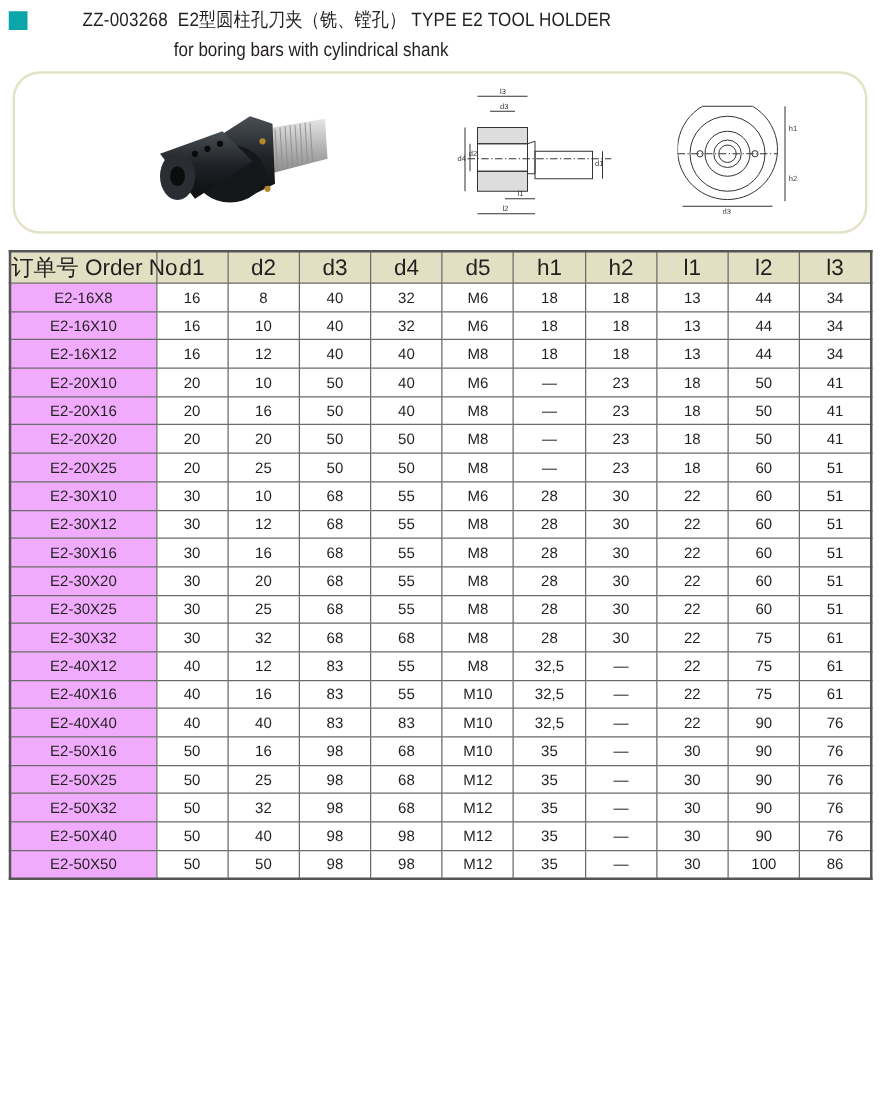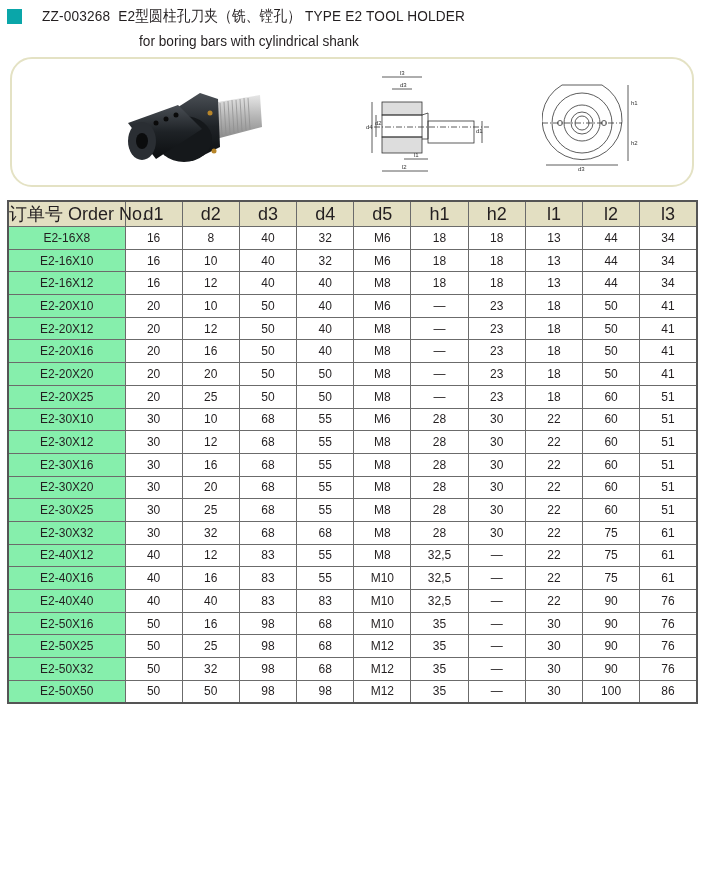--- a/index.html
+++ b/index.html
@@ -1,33 +1,33 @@
 <!DOCTYPE html>
 <html><head>
 <meta charset="utf-8">
 <style>
   * { box-sizing: border-box; margin: 0; padding: 0; }
   html, body { width: 704px; height: 888px; background: #ffffff; overflow: hidden; }
   body { font-family: "Liberation Sans", "DejaVu Sans", sans-serif; color: #231f20; position: relative; }
 
-  .title-row { position: absolute; left: 7px; top: 6px; height: 20px; display: flex; align-items: center; }
+  .title-row { position: absolute; left: 7px; top: 6px; height: 20px; display: flex; align-items: center; gap: 24px; }
   .title-square { width: 15px; height: 15px; background: #0aa6a9; margin-right: 20px; }
   .title-text { font-size: 15.5px; letter-spacing: 0.2px; white-space: pre; transform: scaleX(0.88); transform-origin: left center; }
   .subtitle { position: absolute; left: 139px; top: 32px; font-size: 15.5px; white-space: nowrap; transform: scaleX(0.88); transform-origin: left center; }
 
   .figure-panel { position: absolute; left: 10px; top: 57px; width: 684px; height: 130px; border: 2px solid #e4e2c4; border-radius: 22px; background: #fff; }
 
   .photo { position: absolute; left: 108px; top: 22px; width: 160px; height: 90px; }
   .drawing-side { position: absolute; left: 352px; top: 8px; width: 160px; height: 114px; }
   .drawing-front { position: absolute; left: 530px; top: 8px; width: 100px; height: 104px; }
 
   table.spec { position: absolute; left: 7px; top: 200px; width: 689px; border-collapse: collapse; table-layout: fixed; border: 2px solid #555; }
   table.spec th, table.spec td { border: 1px solid #6b6b6b; text-align: center; font-size: 12px; height: 22.7px; padding: 0; font-weight: normal; white-space: nowrap; }
   table.spec thead th { background: #e3dfc2; height: 23px; font-size: 18px; }
-  table.spec td.order { background: #86efac; }
+  table.spec td.order { background: #f0abfc; }
   table.spec td { background: #ffffff; }
   table.spec th.order-h { text-align: center; }
   col.c-order { width: 117px; }
   col.c-val { width: 57.2px; }
 </style>
 </head>
 <body>
 
 <div class="title-row">
   <div class="title-square"></div>
@@ -189,33 +189,20 @@
         <td>50</td>
         <td>40</td>
         <td>M6</td>
         <td>—</td>
         <td>23</td>
         <td>18</td>
         <td>50</td>
         <td>41</td>
       </tr>
       <tr>
-        <td class="order">E2-20X12</td>
-        <td>20</td>
-        <td>12</td>
-        <td>50</td>
-        <td>40</td>
-        <td>M8</td>
-        <td>—</td>
-        <td>23</td>
-        <td>18</td>
-        <td>50</td>
-        <td>41</td>
-      </tr>
-      <tr>
         <td class="order">E2-20X16</td>
         <td>20</td>
         <td>16</td>
         <td>50</td>
         <td>40</td>
         <td>M8</td>
         <td>—</td>
         <td>23</td>
         <td>18</td>
         <td>50</td>
@@ -397,26 +384,39 @@
         <td>98</td>
         <td>68</td>
         <td>M12</td>
         <td>35</td>
         <td>—</td>
         <td>30</td>
         <td>90</td>
         <td>76</td>
       </tr>
       <tr>
-        <td class="order">E2-50X50</td>
-        <td>50</td>
-        <td>50</td>
+        <td class="order">E2-50X40</td>
+        <td>50</td>
+        <td>40</td>
         <td>98</td>
         <td>98</td>
         <td>M12</td>
         <td>35</td>
         <td>—</td>
         <td>30</td>
+        <td>90</td>
+        <td>76</td>
+      </tr>
+      <tr>
+        <td class="order">E2-50X50</td>
+        <td>50</td>
+        <td>50</td>
+        <td>98</td>
+        <td>98</td>
+        <td>M12</td>
+        <td>35</td>
+        <td>—</td>
+        <td>30</td>
         <td>100</td>
         <td>86</td>
       </tr>
     </tbody>
 </table>
 
 </body></html>

